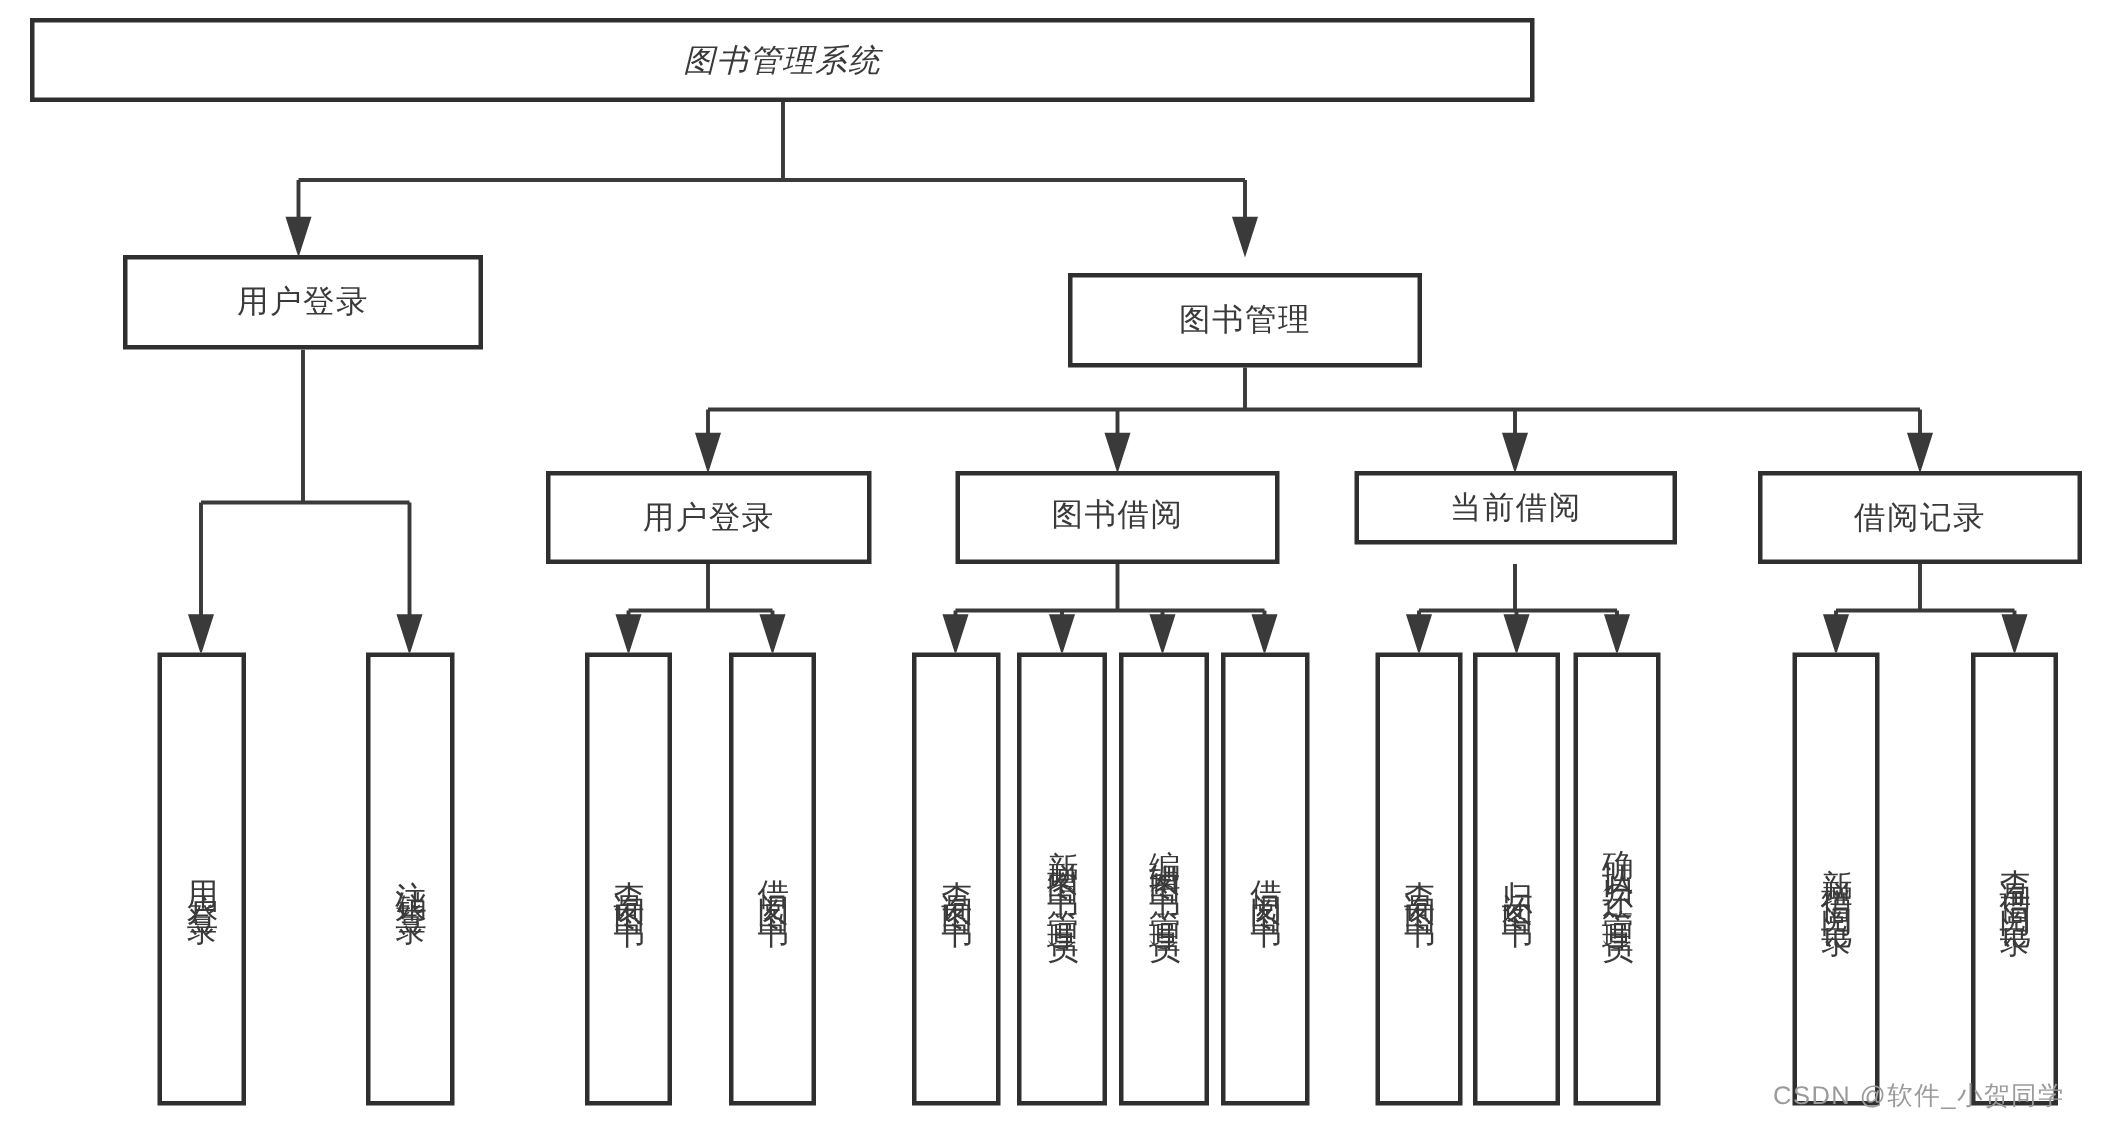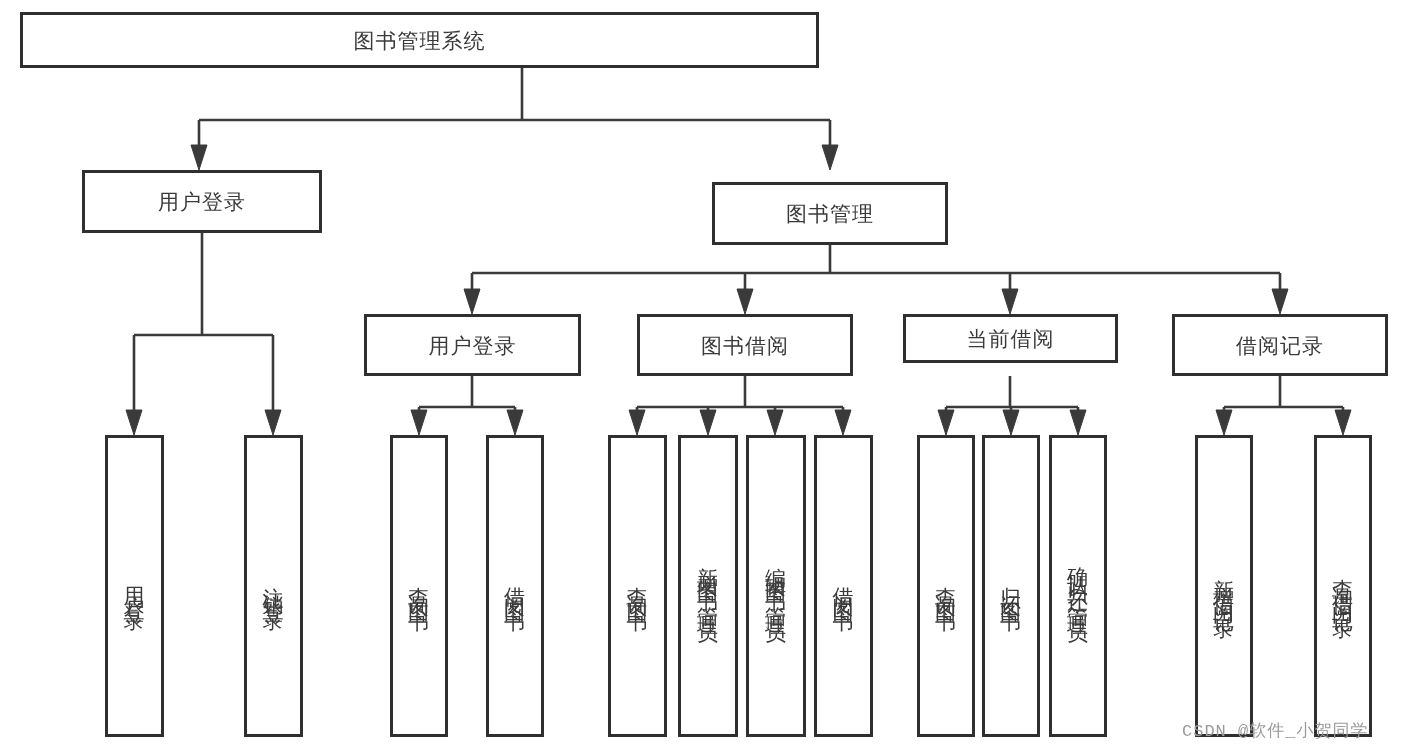--- a/index.html
+++ b/index.html
@@ -36,25 +36,25 @@
   }
   .box.v{
     top:435px;height:302px;
     writing-mode:vertical-rl;
     text-orientation:mixed;
     font-size:21px;
     letter-spacing:8px;
     line-height:1;
   }
   
-  .n-root    {left:20px;  top:12px;  width:799px; height:56px;}
+  .n-root    {left:20px;  top:12px;  width:1003px; height:56px;font-style:italic;}
   .n-login   {left:82px;  top:170px; width:240px;  height:63px;}
   .n-mgmt    {left:712px; top:170px; width:236px;  height:63px;margin-top:12px;}
   .n-rec     {left:364px; top:314px; width:217px;  height:62px;}
-  .n-borrow  {left:637px; top:314px; width:216px;  height:62px;}
+  .n-borrow  {left:637px; top:314px; width:216px;  height:62px;font-family:Liberation Mono, monospace;}
   .n-current {left:903px; top:314px; width:215px;  height:49px;}
   .n-records {left:1172px;top:314px; width:216px;  height:62px;}
   
   .n-a1{left:105px; width:59px;}
   .n-a2{left:244px; width:59px;}
   .n-b1{left:390px; width:58px;}
   .n-b2{left:486px; width:58px;}
   .n-c1{left:608px; width:59px;}
   .n-c2{left:678px; width:60px;}
   .n-c3{left:746px; width:60px;}
@@ -65,21 +65,20 @@
   .n-e1{left:1195px;width:58px;}
   .n-e2{left:1314px;width:58px;}
   .watermark{
     position:absolute;
     left:1182px;top:719px;
     font-size:17px;
     letter-spacing:1px;
     color:var(--wm);
     z-index:5;
     white-space:nowrap;
-    font-family:Liberation Mono, monospace;
   }
 </style>
 </head>
 <body>
 
 <div class="canvas">
 
   <svg class="wires" viewBox="0 0 1405 747" xmlns="http://www.w3.org/2000/svg">
 
     <path d="M522,68 V120 M199,120 H830 M199,120 V148 M830,120 V148"></path>

